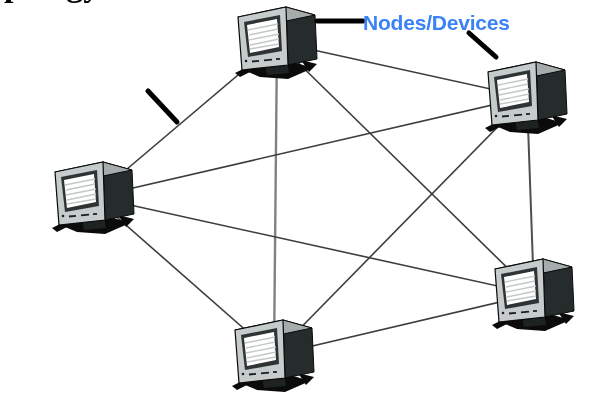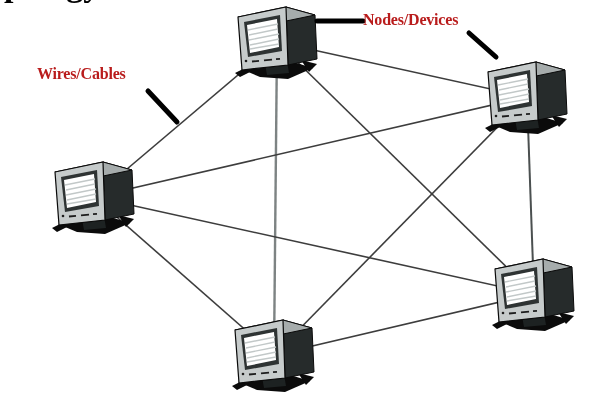--- a/index.html
+++ b/index.html
@@ -17,25 +17,25 @@
   }
   .net-svg {
     position: absolute;
     left: 0;
     top: 0;
     width: 609px;
     height: 400px;
   }
   .diagram-label {
     position: absolute;
-    font-family: Liberation Serif, serif;
+    font-family: Liberation Sans, sans-serif;
     font-weight: bold;
-    font-size: 16px;
+    font-size: 21px;
     letter-spacing: -0.2px;
-    color: #b91c1c;
+    color: #3b82f6;
     white-space: nowrap;
     line-height: 1;
   }
   .label-nodes { left: 363px; top: 12px; }
   .label-wires { left: 37px;  top: 66px; }
   .cutoff-title {
     position: absolute;
     left: 4px;
     top: -32px;
     font-family: "Liberation Serif", serif;
@@ -106,15 +106,14 @@
       </g>
     <g id="callouts-group">
         <line x1="317" y1="21" x2="363" y2="21" stroke="#000000" stroke-width="5" stroke-linecap="round"></line>
         <line x1="469" y1="33" x2="496" y2="57" stroke="#000000" stroke-width="5" stroke-linecap="round"></line>
         <line x1="148" y1="91" x2="177" y2="122" stroke="#000000" stroke-width="5" stroke-linecap="round"></line>
       </g>
   </svg>
 
   <div class="diagram-label label-nodes">Nodes/Devices</div>
 
-  <div class="diagram-label label-wires">Wires/Cables</div>
 
 </div>
 
 </body></html>

